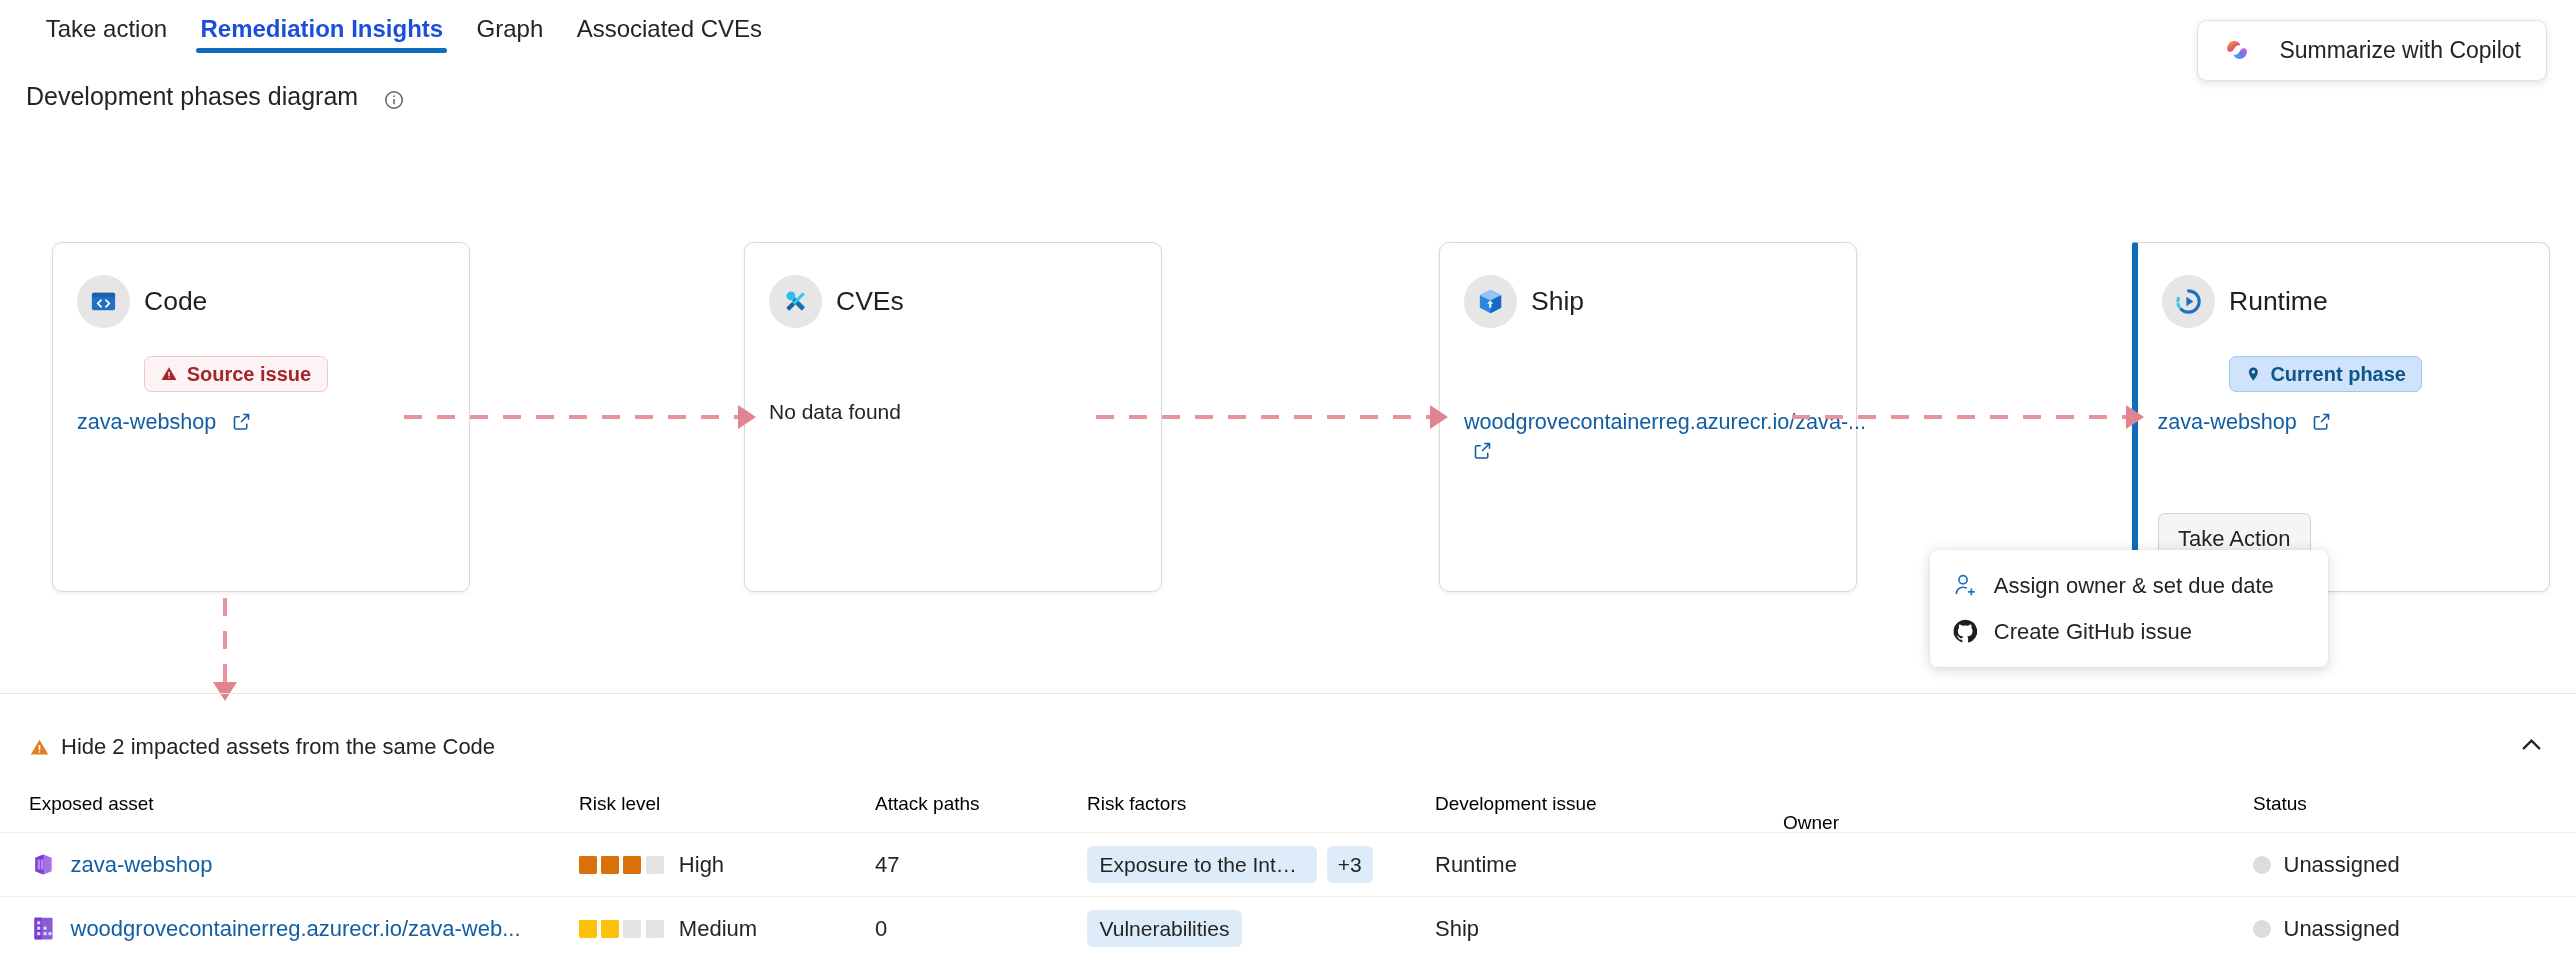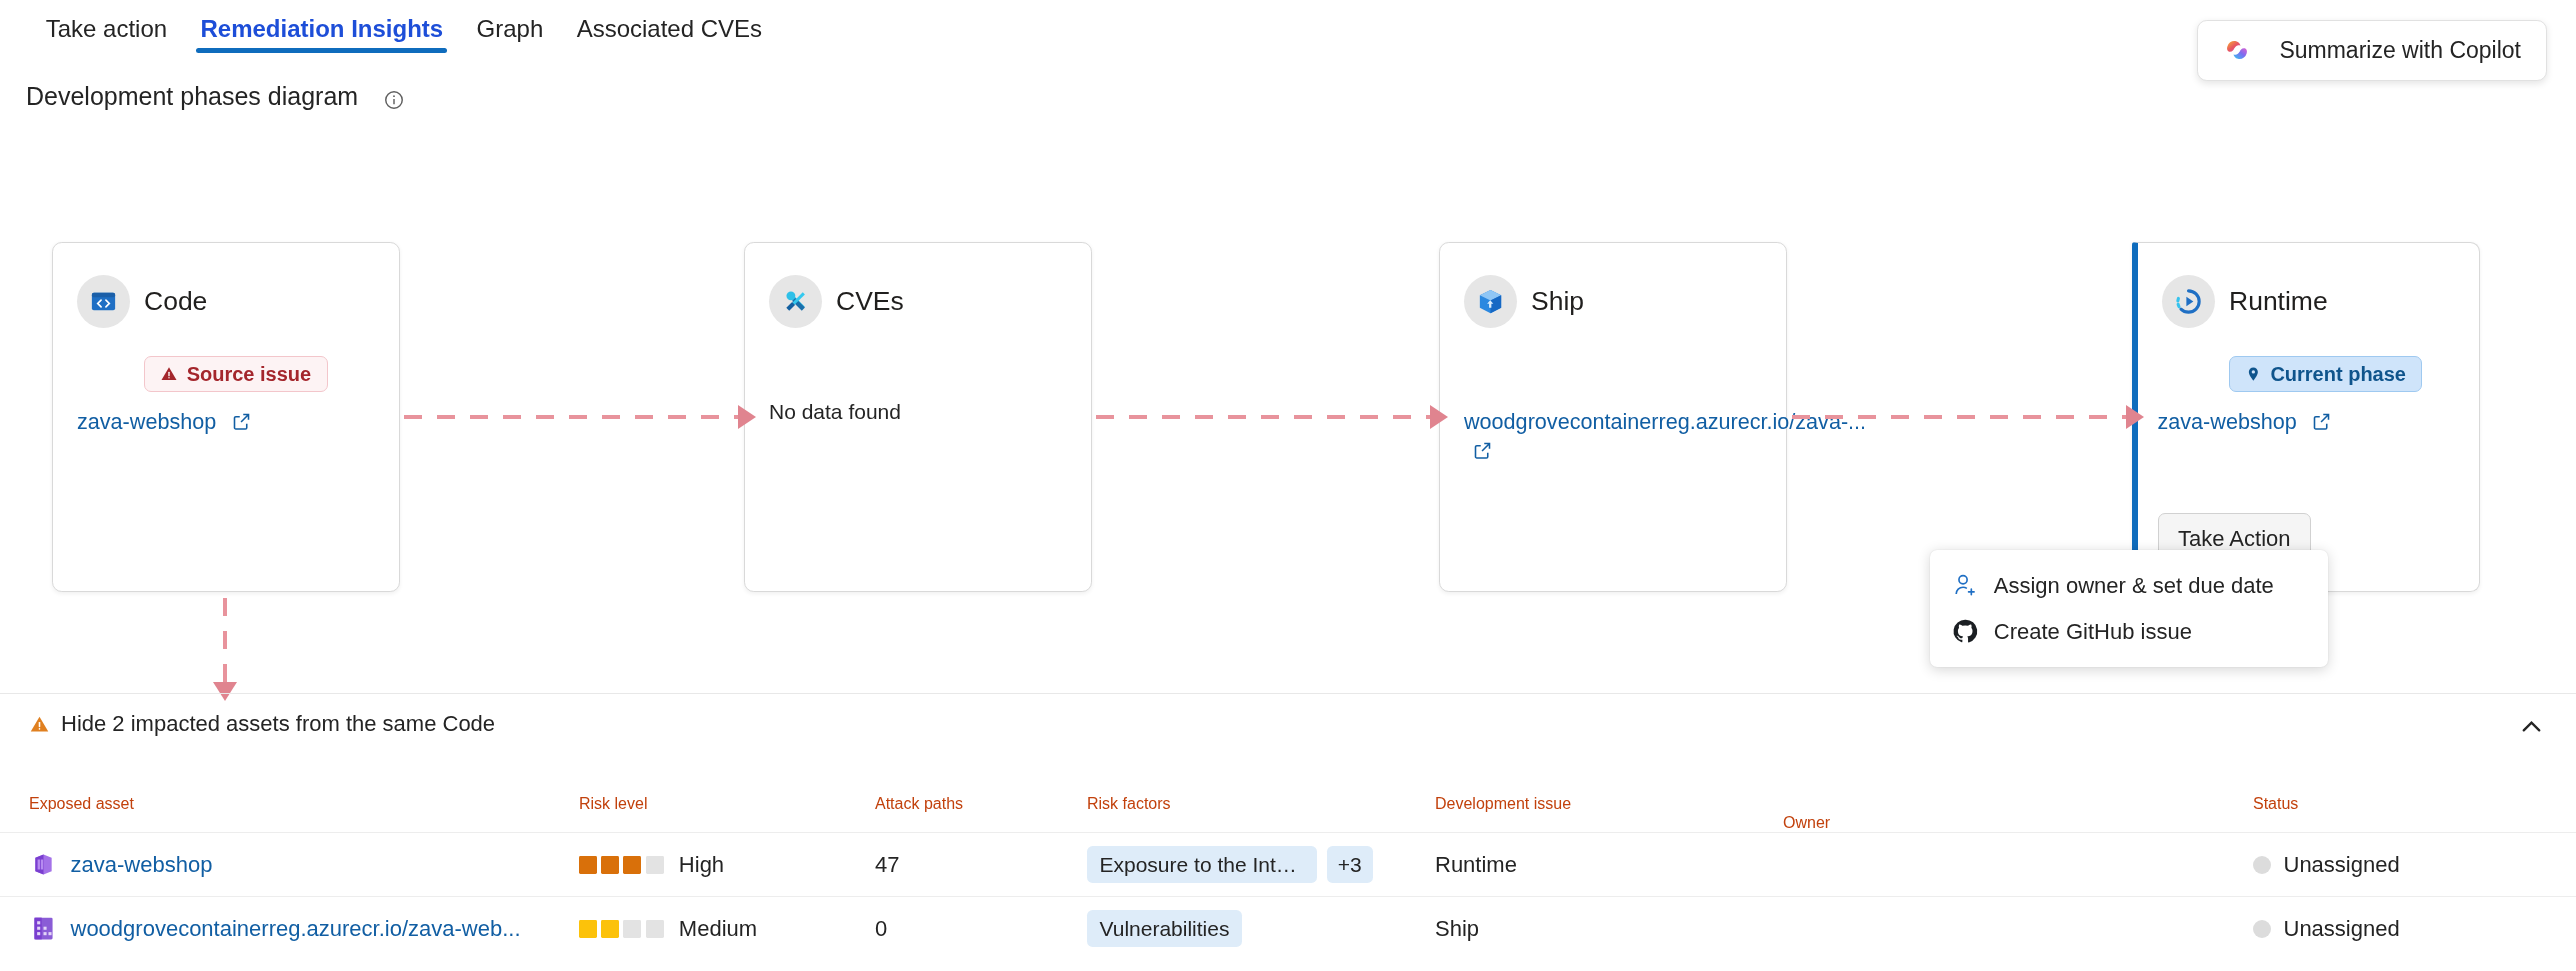--- a/index.html
+++ b/index.html
@@ -38,21 +38,21 @@
   .copilot-icon { width: 28px; height: 28px; flex: 0 0 auto; }
 
   
   .section-title {
     position: absolute; top: 82px; left: 26px;
     display: flex; align-items: flex-end; gap: 25px;
     font-size: 25px; color: #242424;
   }
   .info-icon { width: 22px; height: 22px; cursor: pointer; }
   .phase-card {
-    position: absolute; top: 242px; width: 348px; height: 350px;
+    position: absolute; top: 242px; width: 418px; height: 350px;
     border: 0.7px solid #d9d9d9; border-radius: 9.8px; background: #fff;
     box-shadow: 0 1.4px 4.2px rgba(0,0,0,.06);
     padding: 32px 24px 12px 24px;
   }
   .phase-card.current { border-left: 6.3px solid #0f6cbd; border-radius: 2.8px 9.8px 9.8px 2.8px; }
   .card-code    { left: 52px; }
   .card-build   { left: 744px; }
   .card-ship    { left: 1439px; }
   .card-runtime { left: 2132px; }
 
@@ -126,33 +126,33 @@
     cursor: pointer; white-space: nowrap;
   }
   .ctx-icon { width: 26.5px; height: 26.5px; flex: 0 0 auto; }
 
   
   .divider {
     position: absolute; left: 0; right: 0; top: 693px; height: 0.7px; background: #e8e8e8;
   }
   .hide-bar {
     position: absolute; left: 0; right: 0; top: 711px; height: 49px;
-    display: flex; align-items: flex-start; padding: 0 29px;
+    display: flex; align-items: flex-end; padding: 0 29px;
   }
   .hide-label {
     display: flex; align-items: center; gap: 11px;
     font-size: 22px; color: #242424; cursor: pointer;
   }
   .warn-icon { width: 21px; height: 21px; }
   .collapse-chevron { margin-left: auto; width: 31px; height: 31px; cursor: pointer; }
 
   
   .tbl { position: absolute; left: 0; right: 0; top: 775px; }
   .tbl-row { display: flex; align-items: center; height: 64px; padding: 0 29px; }
-  .tbl-head { font-size: 16px; color: #c2410c; height: 57px; }
+  .tbl-head { font-size: 19px; color: #000000; height: 57px; }
   .tbl-body { font-size: 22px; color: #242424; border-top: 0.7px solid #ededed; }
   .c-asset  { width: 550px; display: flex; align-items: center; gap: 12.5px; }
   .c-risk   { width: 296px; display: flex; align-items: center; gap: 15.3px; }
   .c-paths  { width: 212px; }
   .c-factors{ width: 348px; display: flex; align-items: center; gap: 9.8px; }
   .c-phase  { width: 348px; }
   .c-owner  { width: 470px; margin-top: 39px; }
   .c-status { flex: 1; display: flex; align-items: center; gap: 12.5px; }
 
   .asset-link { color: #115ea3; cursor: pointer; white-space: nowrap; }

